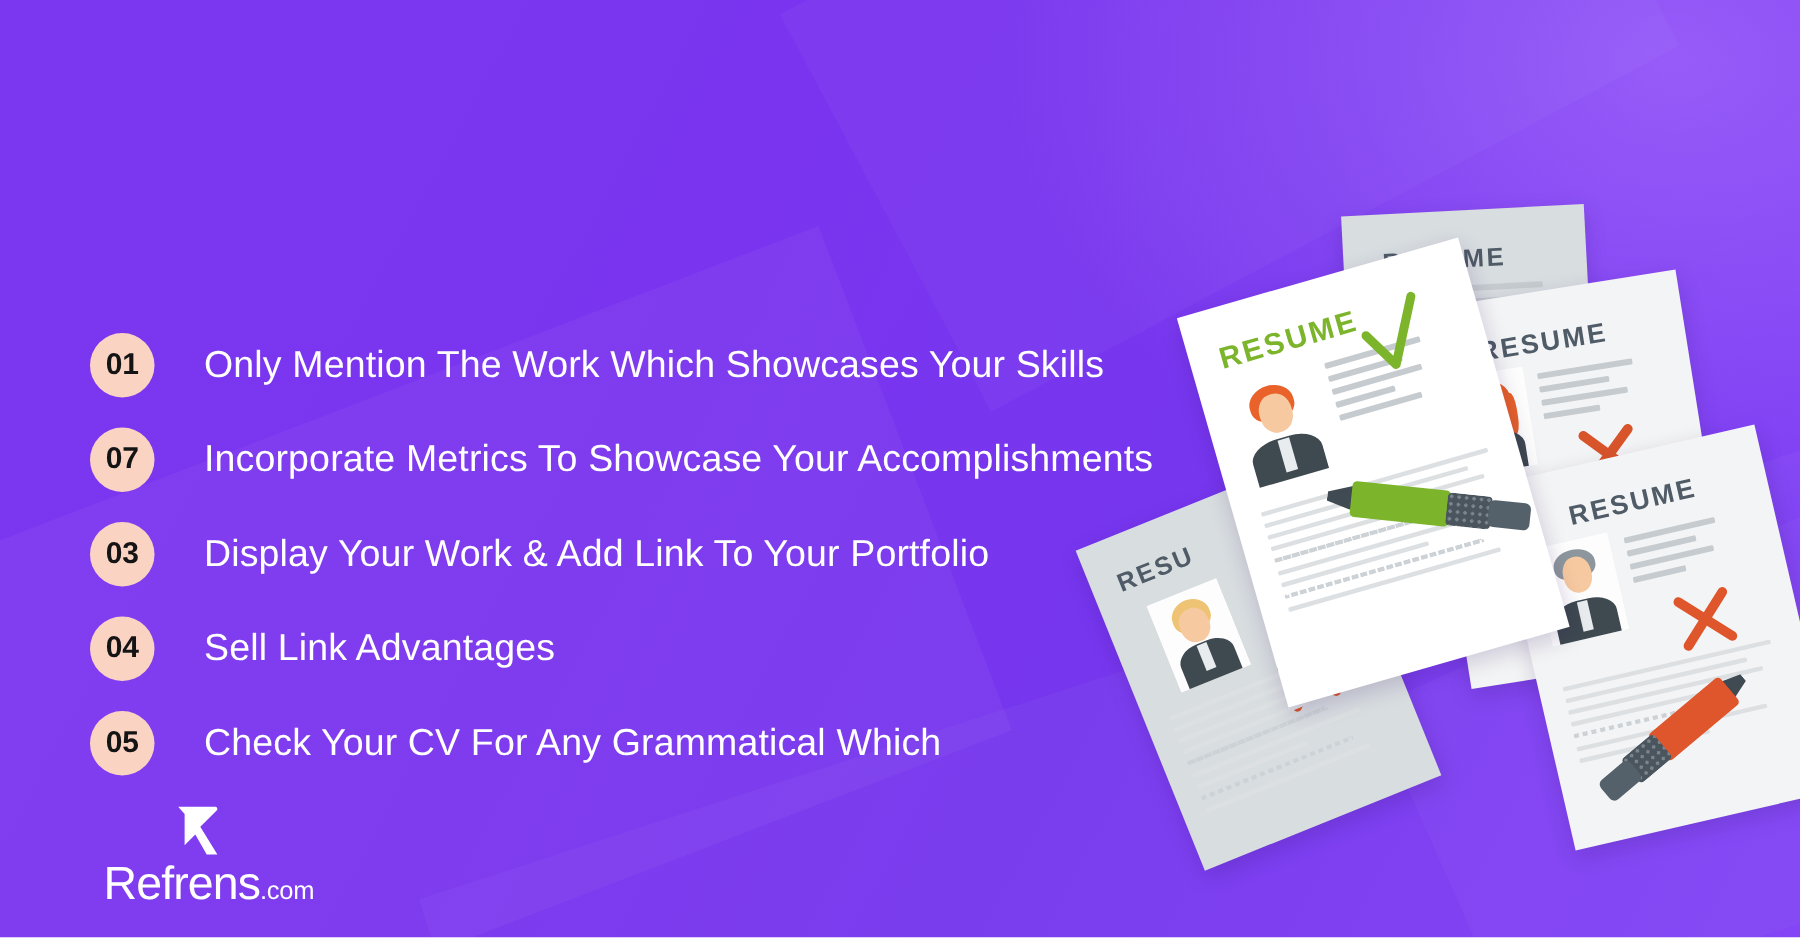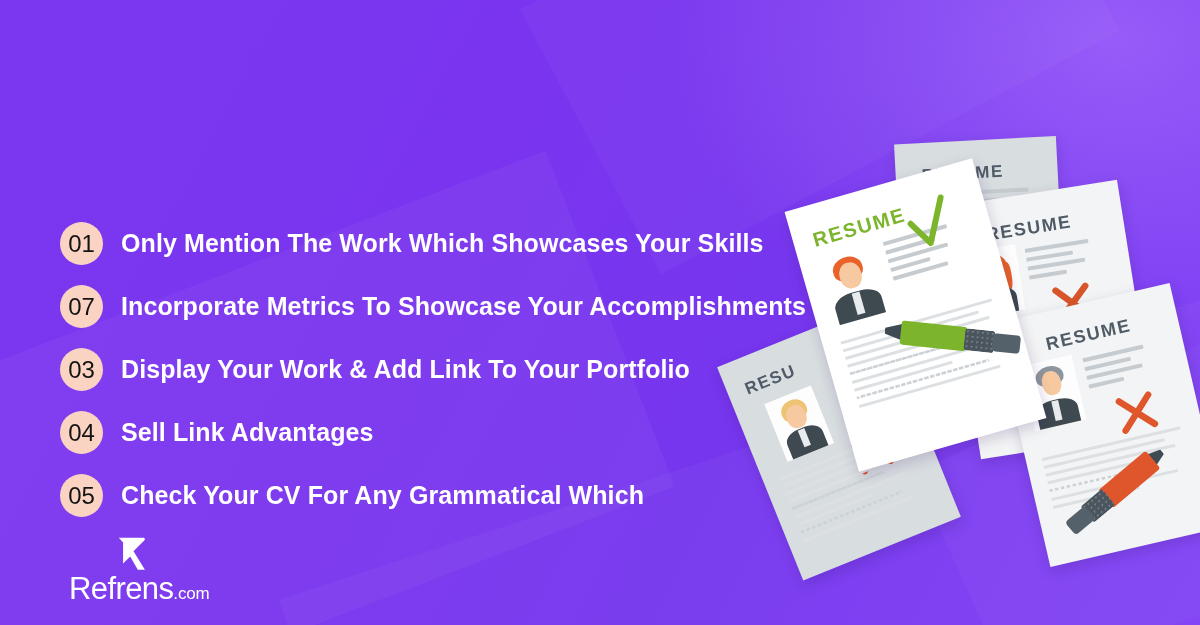--- a/index.html
+++ b/index.html
@@ -55,30 +55,30 @@
     display:flex;
     align-items:center;
     height:63px;
   }
   .tip-badge {
     flex:0 0 auto;
     width:43px; height:43px;
     border-radius:50%;
     background:#fbd3c3;
     color:#141414;
-    font-size:24px;
-    font-weight:normal;
+    font-size:20px;
+    font-weight:bold;
     display:flex; align-items:center; justify-content:center;
     letter-spacing:-0.2px;
   }
   .tip-text {
-    margin-left:18px;
+    margin-left:33px;
     color:#ffffff;
     font-size:25px;
-    font-weight:bold;
+    font-weight:normal;
     letter-spacing:0.1px;
     white-space:nowrap;
     text-align:right;
   }
 
   
   #logo {
     position:absolute; left:58px; top:535px;
     display:flex; align-items:center;flex-direction:column;
   }

